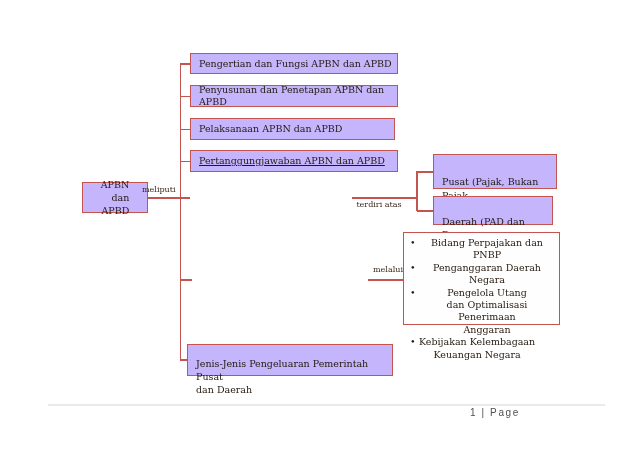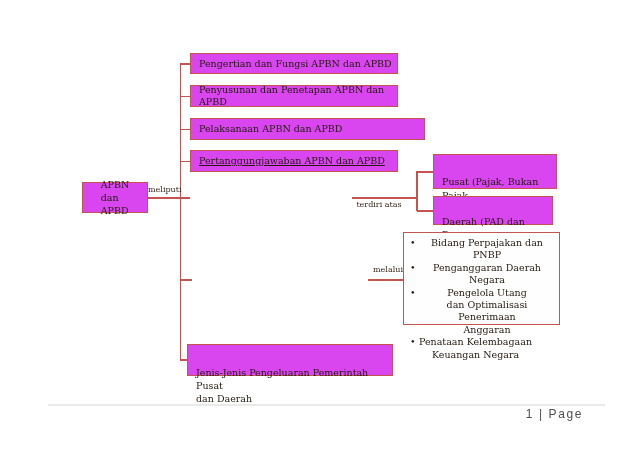--- a/index.html
+++ b/index.html
@@ -7,32 +7,32 @@
     position:relative;
     width:640px;height:453px;
     background:#ffffff;
     font-family:"DejaVu Serif", serif;
     color:#241a10;
     overflow:hidden;
   }
   .node{
     position:absolute;
     border:1.5px solid #c3544f;
-    background:#d946ef;
+    background:#c4b5fd;
     box-sizing:border-box;
     font-size:9.5px;
     line-height:12px;
     display:flex;
     align-items:center;
     padding:0 4px 0 8px;
     white-space:pre-line;
     color:#241a10;
   }
-  .node.top-align{align-items:flex-start;padding-top:21px;}
-  .node.center-text{justify-content:center;text-align:left;padding:0 18px;}
+  .node.top-align{align-items:flex-start;padding-top:12px;}
+  .node.center-text{justify-content:center;text-align:right;padding:0 18px;}
   .hline,.vline{position:absolute;background:#c3544f;}
   .edge-label{
     position:absolute;
     font-size:8px;
     line-height:9px;
     text-align:center;
     color:#3a2a1d;
     white-space:nowrap;
   }
   .bullet-box{
@@ -45,50 +45,49 @@
     line-height:12.4px;
   }
   .bullet-box ul{margin:0;padding:0;list-style:none;}
   .bullet-box li{display:flex;}
   .bullet-box .marker{width:9px;flex:0 0 9px;}
   .bullet-box .btext{white-space:pre-line;text-align:center;}
   .footer-line{position:absolute;background:#eaeaea;}
   .footer-text{
     position:absolute;
     font-family:"Liberation Sans", sans-serif;
-    font-size:12px;
+    font-size:10px;
     letter-spacing:1.6px;
     color:#4f4f4f;
-    text-align:right;
   }
 </style>
 </head>
 <body>
 
 <div class="page">
 
   <div class="node center-text" style="left:82px;top:182px;width:66px;height:31px;line-height:13px;">APBN
 dan APBD</div>
 
   <div class="hline" style="left:147px;top:197px;width:43px;height:1.5px;"></div>
   <div class="vline" style="left:179.5px;top:63px;width:1.5px;height:297px;"></div>
   <div class="hline" style="left:180px;top:63px;width:10px;height:1.5px;"></div>
   <div class="hline" style="left:180px;top:95.5px;width:10px;height:1.5px;"></div>
   <div class="hline" style="left:180px;top:128.5px;width:10px;height:1.5px;"></div>
   <div class="hline" style="left:180px;top:160.5px;width:10px;height:1.5px;"></div>
   <div class="hline" style="left:180px;top:279px;width:12px;height:1.5px;"></div>
   <div class="hline" style="left:180px;top:359px;width:8px;height:1.5px;"></div>
 
-  <div class="edge-label" style="left:148px;top:185px;width:33px;">meliputi</div>
+  <div class="edge-label" style="left:142px;top:185px;width:33px;">meliputi</div>
 
   <div class="node" style="left:190px;top:53px;width:208px;height:21px;">Pengertian dan Fungsi APBN dan APBD</div>
 
   <div class="node" style="left:190px;top:85px;width:208px;height:22px;">Penyusunan dan Penetapan APBN dan APBD</div>
 
-  <div class="node" style="left:190px;top:118px;width:235px;height:22px;">Pelaksanaan APBN dan APBD</div>
+  <div class="node" style="left:190px;top:118px;width:205px;height:22px;">Pelaksanaan APBN dan APBD</div>
 
   <div class="node" style="left:190px;top:150px;width:208px;height:22px;text-decoration:underline;">Pertanggungjawaban APBN dan APBD</div>
 
 
 
   <div class="node top-align" style="left:187px;top:344px;width:206px;height:32px;line-height:13px;">Jenis-Jenis Pengeluaran Pemerintah Pusat
 dan Daerah</div>
 
   <div class="hline" style="left:352px;top:197px;width:65px;height:1.5px;"></div>
   <div class="vline" style="left:416px;top:171px;width:1.5px;height:40px;"></div>
@@ -117,21 +116,21 @@
         <span class="btext">Penganggaran Daerah Negara</span>
       </li>
       <li>
         <span class="marker">•</span>
         <span class="btext">Pengelola Utang
 dan Optimalisasi Penerimaan
 Anggaran</span>
       </li>
       <li>
         <span class="marker">•</span>
-        <span class="btext">Penataan Kelembagaan
+        <span class="btext">Kebijakan Kelembagaan
 Keuangan Negara</span>
       </li>
     </ul>
   </div>
 
   <div class="footer-line" style="left:48px;top:404px;width:557px;height:1.5px;"></div>
   <div class="footer-text" style="left:470px;top:407px;width:113px;">1 | Page</div>
 
 </div>
 

